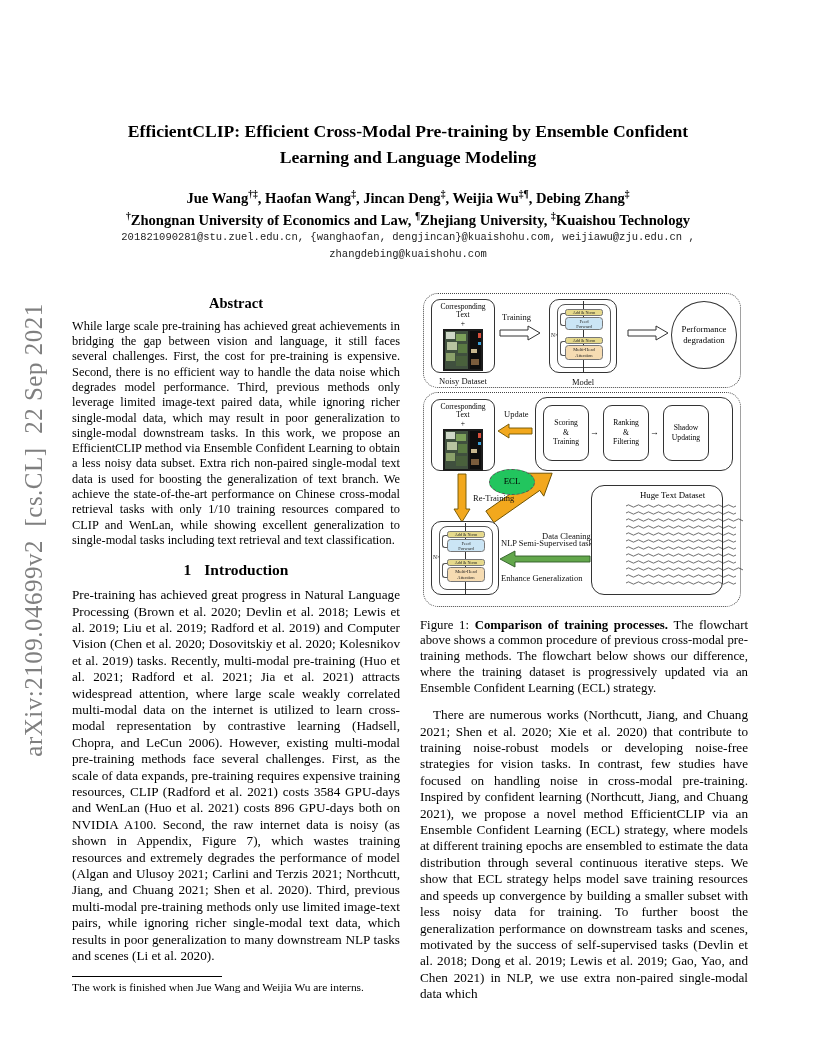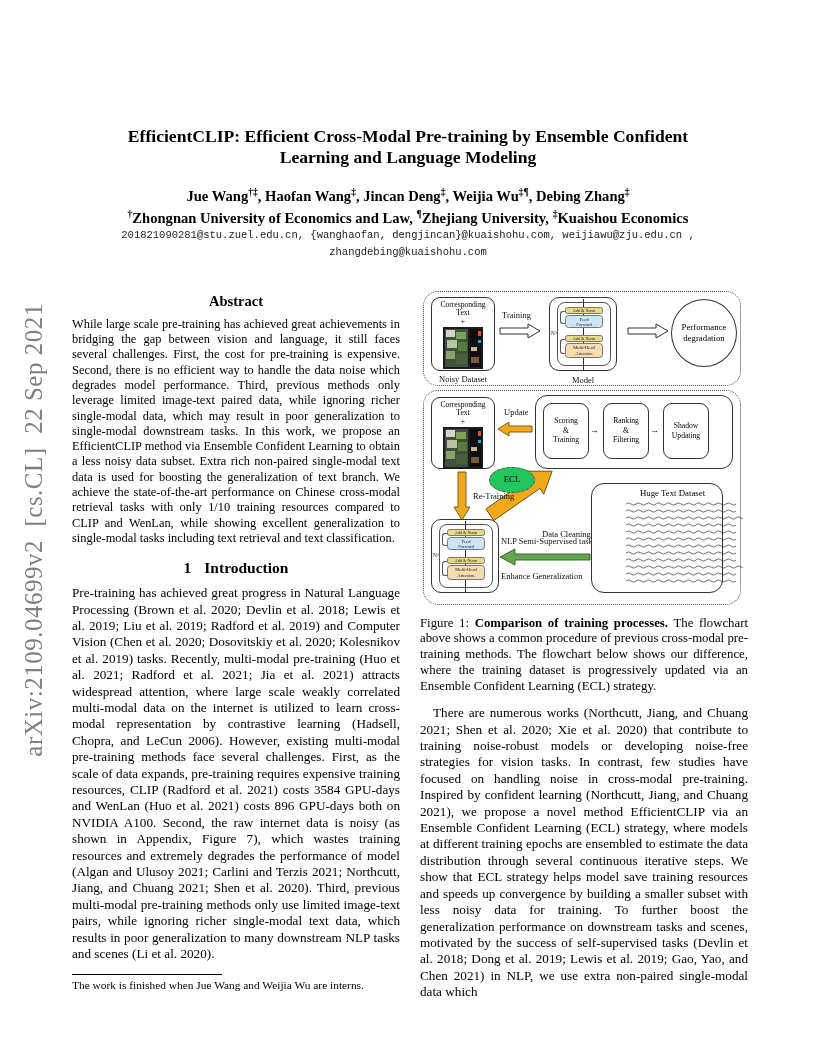--- a/index.html
+++ b/index.html
@@ -3,21 +3,21 @@
 <meta charset="utf-8">
 <style>
   html,body{margin:0;padding:0;background:#e8e8e8;}
   .page{position:relative;width:816px;height:1056px;margin:0 auto;background:#ffffff;
         font-family:"Liberation Serif", serif;color:#000;overflow:hidden;}
   
   .watermark{position:absolute;top:530px;left:34px;transform:translate(-50%,-50%) rotate(-90deg);
              white-space:pre;font-size:25px;color:var(--wm,#7f7f7f);letter-spacing:.5px;}
   
   .header{padding-top:118px;text-align:center;}
-  .title{font-size:17.6px;font-weight:bold;line-height:21px;max-width:625px;margin:8px auto;}
+  .title{font-size:17.6px;font-weight:bold;line-height:26px;max-width:625px;margin:0 auto;}
   .authors{margin-top:15px;font-size:14.6px;font-weight:bold;line-height:18px;}
   .authors sup,.affils sup{font-size:9.5px;}
   .affils{font-size:14.6px;font-weight:bold;line-height:18px;}
   .emails{font-family:"Liberation Mono", monospace;font-size:10.5px;line-height:17px;color:#222;}
   
   .columns{display:flex;gap:20px;margin:30px 68px 0 72px;}
   .col{width:328px;}
   .abs-head{font-size:14.5px;font-weight:bold;text-align:center;margin:2px 0 7px 0;}
   .abs-text{font-size:12.4px;line-height:15.3px;text-align:justify;}
   .sec-head{font-size:15.5px;font-weight:bold;text-align:center;margin:13px 0 8px 0;}
@@ -71,21 +71,21 @@
 </head>
 <body>
 
 <div class="page" style="--orange: #F2A81D; --green: #63A74C; --blue: #CBE5F5; --tan: #F6DCB2; --yellow: #E6D98C; --wm: #7f7f7f;">
 
   <div class="watermark">arXiv:2109.04699v2  [cs.CL]  22 Sep 2021</div>
 
   <div class="header">
     <div class="title">EfficientCLIP: Efficient Cross-Modal Pre-training by Ensemble Confident Learning and Language Modeling</div>
     <div class="authors" id="authors"><span>Jue Wang</span><sup>†‡</sup>, <span>Haofan Wang</span><sup>‡</sup>, <span>Jincan Deng</span><sup>‡</sup>, <span>Weijia Wu</span><sup>‡¶</sup>, <span>Debing Zhang</span><sup>‡</sup></div>
-    <div class="affils" id="affils"><sup>†</sup><span>Zhongnan University of Economics and Law,</span> <sup>¶</sup><span>Zhejiang University,</span> <sup>‡</sup><span>Kuaishou Economics</span></div>
+    <div class="affils" id="affils"><sup>†</sup><span>Zhongnan University of Economics and Law,</span> <sup>¶</sup><span>Zhejiang University,</span> <sup>‡</sup><span>Kuaishou Technology</span></div>
     <div class="emails">
       <div>201821090281@stu.zuel.edu.cn, {wanghaofan, dengjincan}@kuaishohu.com, weijiawu@zju.edu.cn ,</div>
       <div>zhangdebing@kuaishohu.com</div>
     </div>
   </div>
 
   <div class="columns">
 
     <div class="col">
       <div class="abs-head">Abstract</div>

